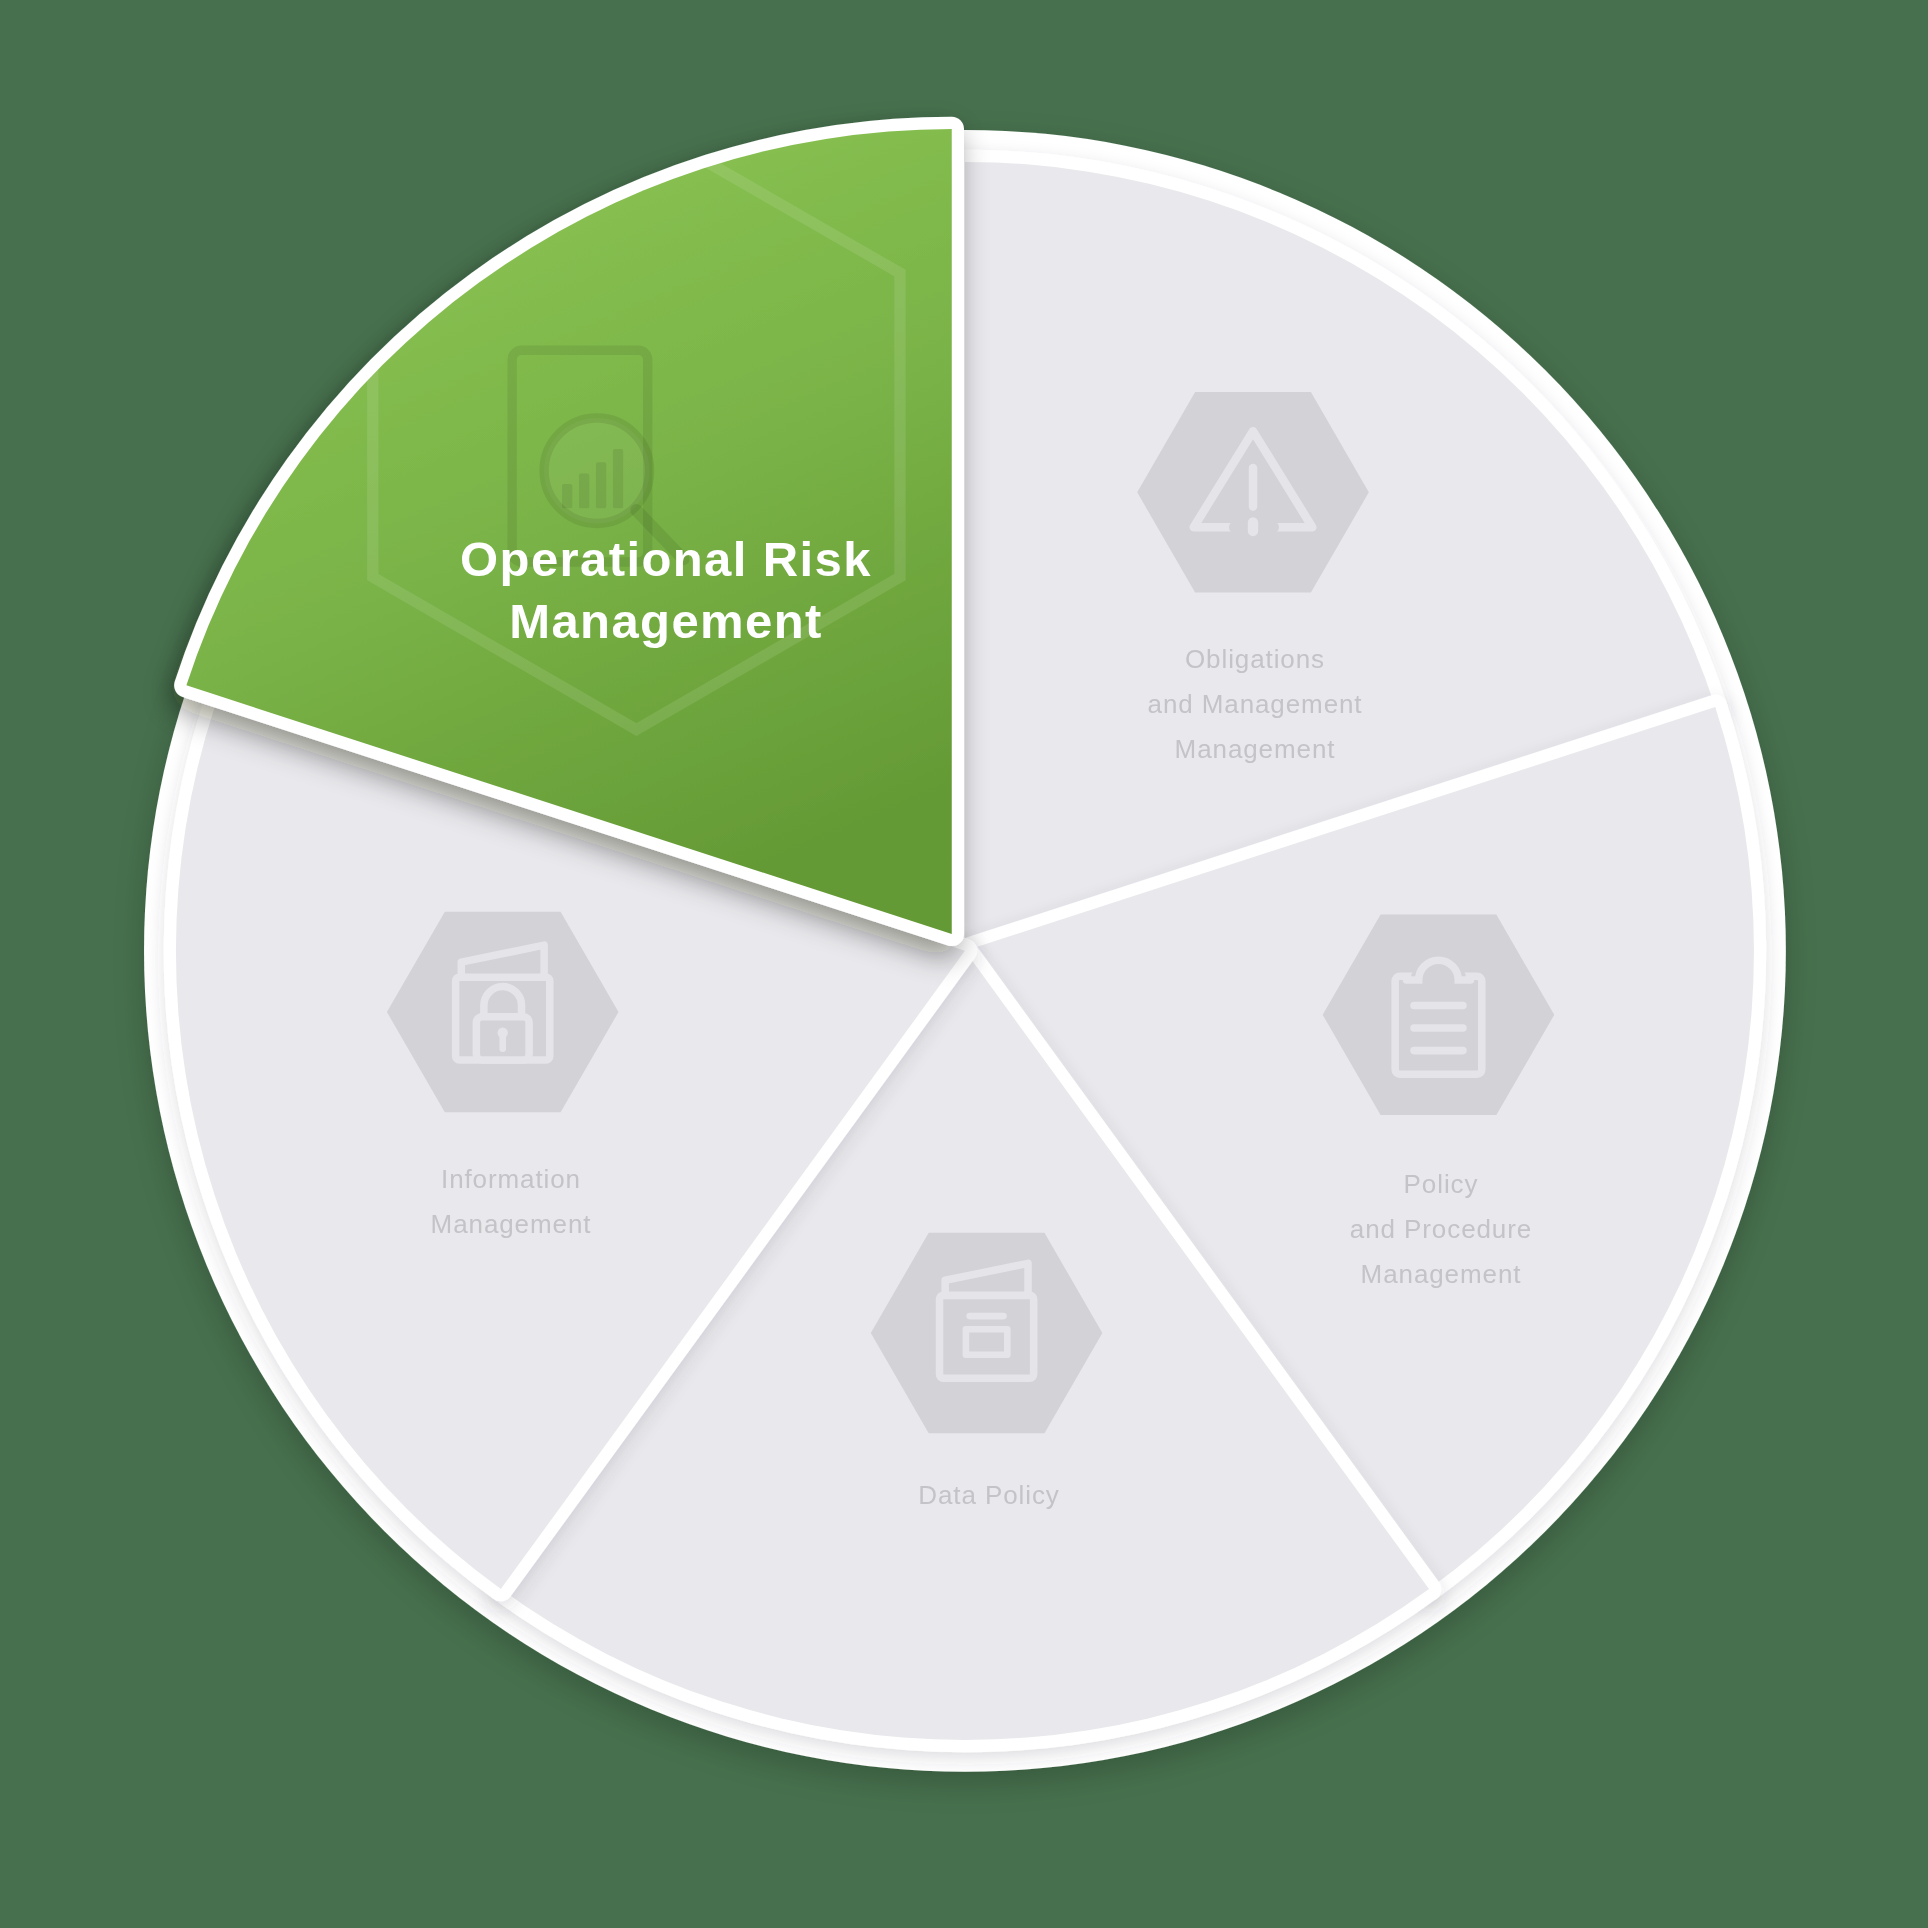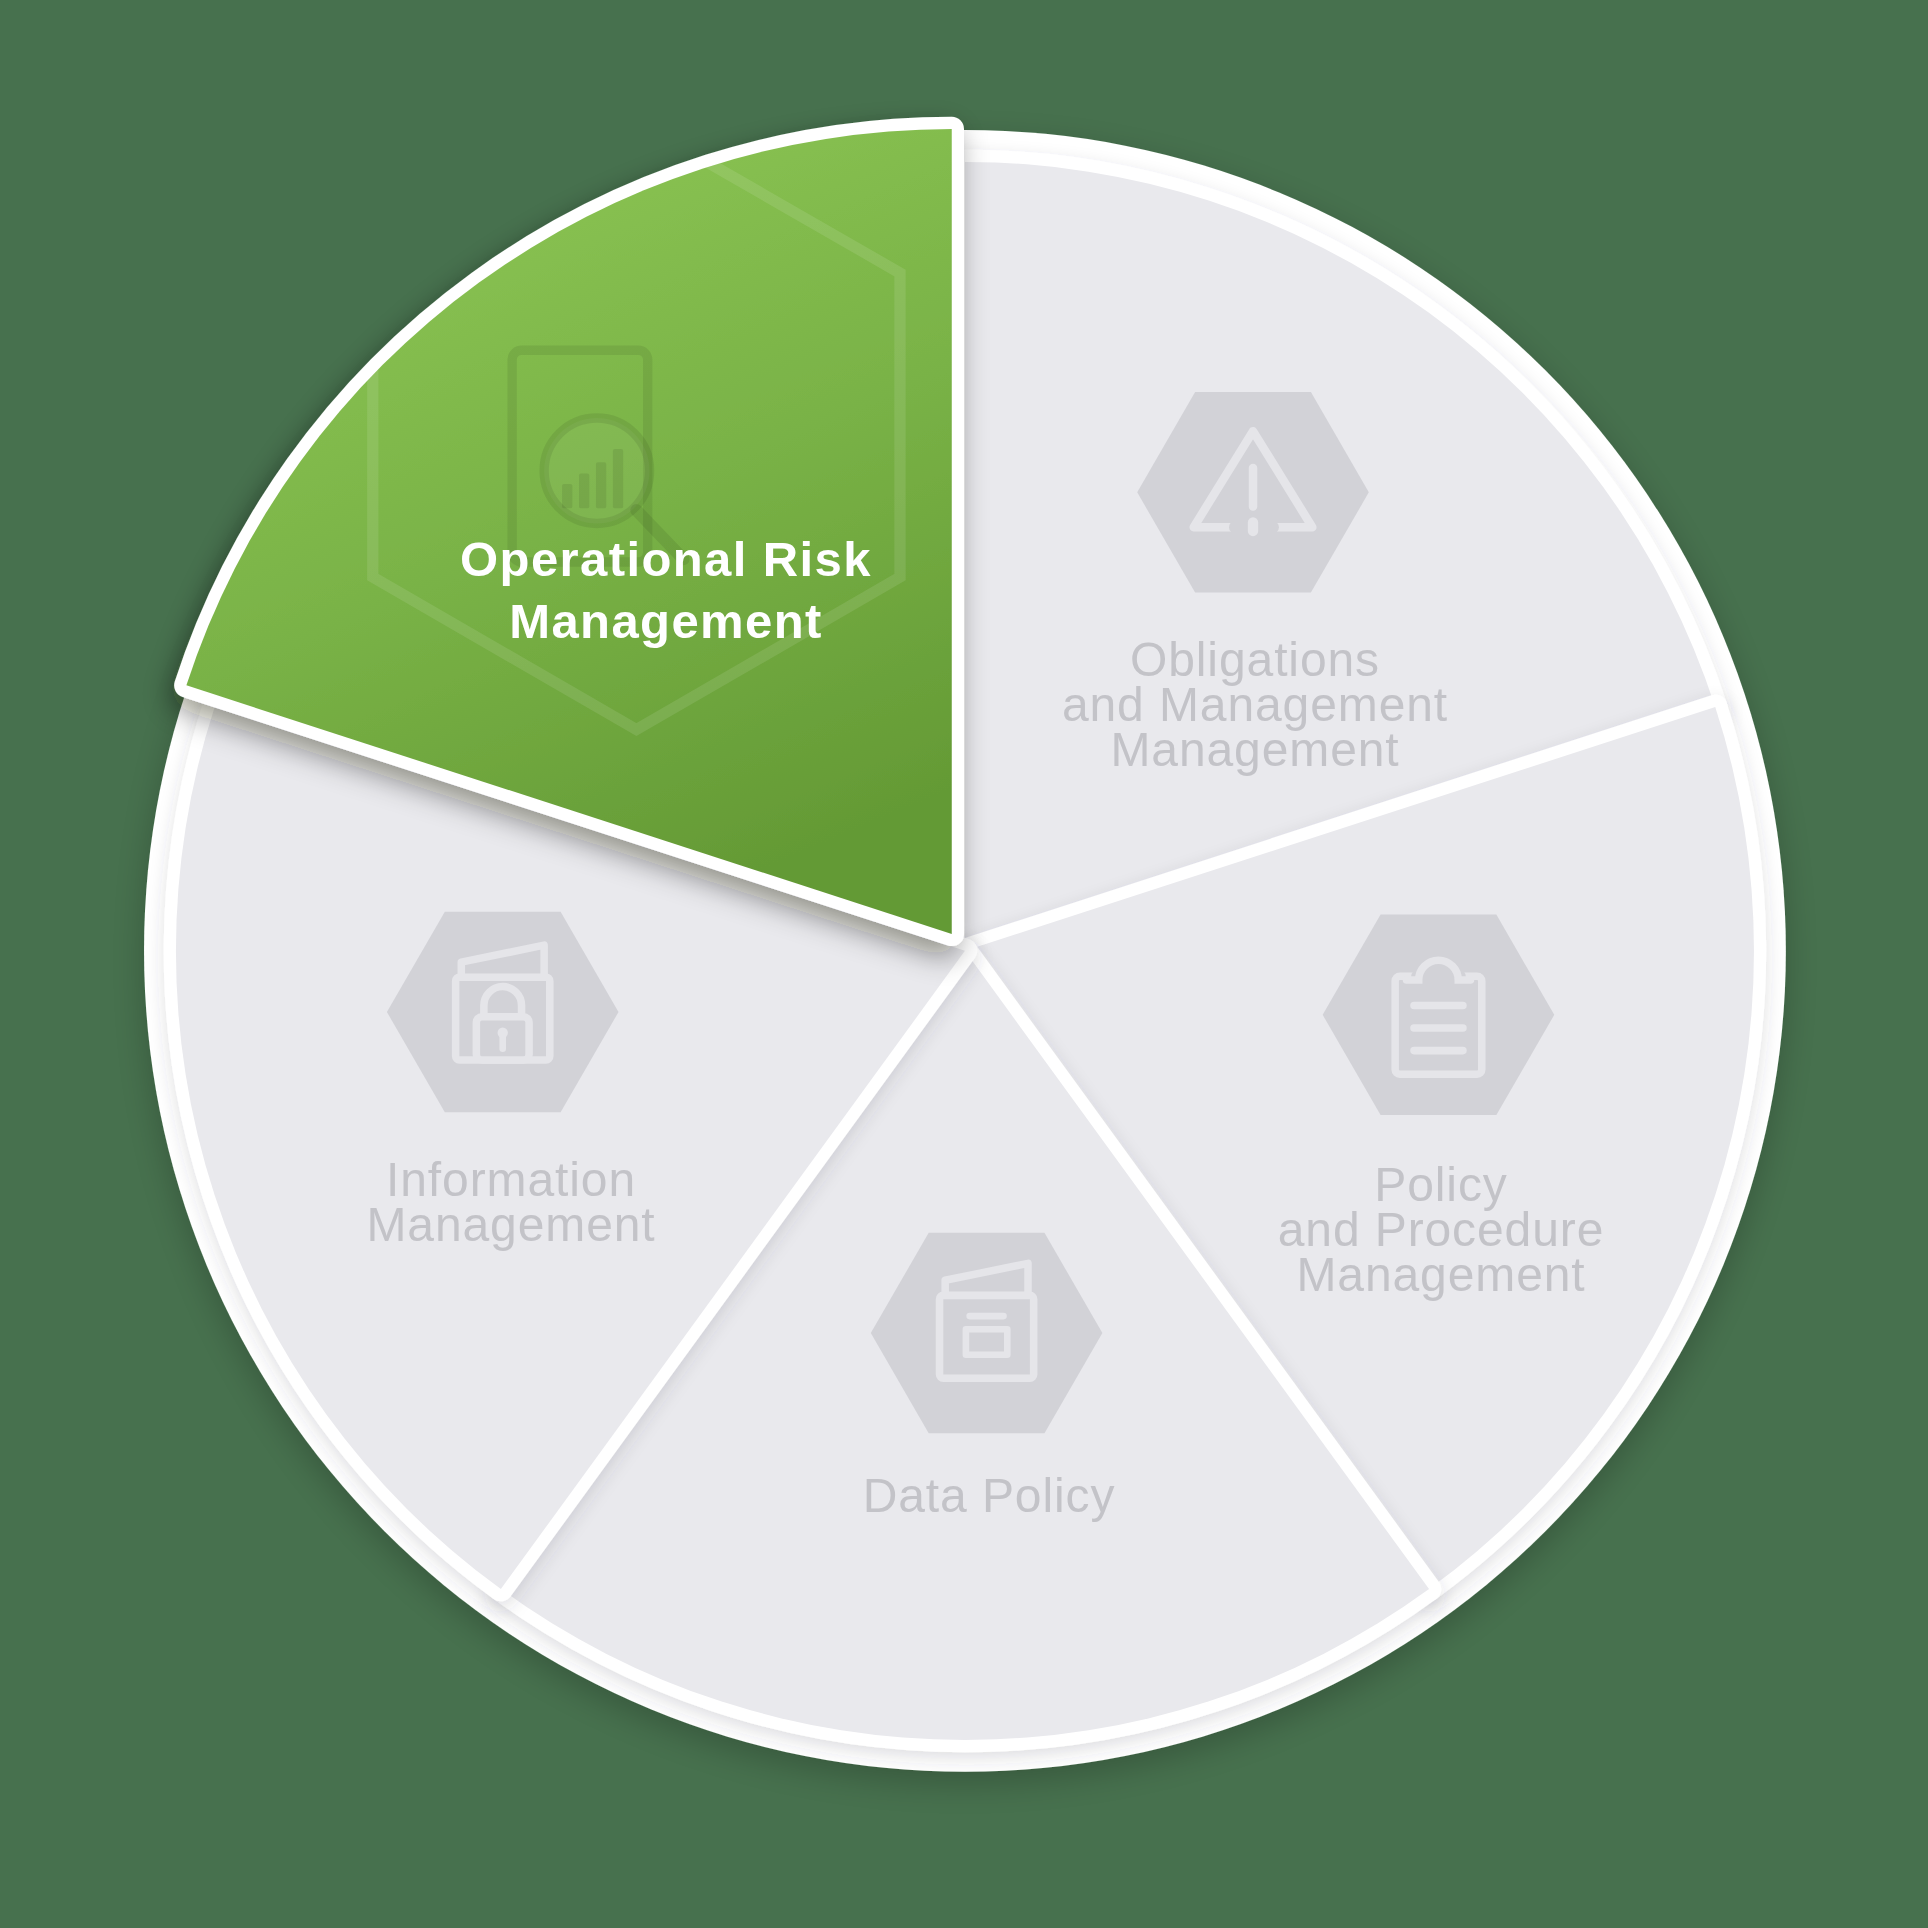--- a/index.html
+++ b/index.html
@@ -2,21 +2,21 @@
 <html style="font-size:15px"><head>
 <meta charset="utf-8">
 <style>
   html,body{margin:0;padding:0;}
   body{width:1928px;height:1928px;overflow:hidden;background:#47714e;
        font-family:"Liberation Sans", sans-serif;}
   .stage{position:relative;width:1730px;height:1928px;}
   .stage svg{position:absolute;left:0;top:0;}
   .lbl{position:absolute;transform:translate(-50%,-50%);text-align:center;
        white-space:nowrap;pointer-events:none;}
-  .lbl-gray{color:#c3c3c8;font-size:48px;line-height:45px;font-weight:400;
+  .lbl-gray{color:#c3c3c8;font-size:26px;line-height:45px;font-weight:400;
        letter-spacing:0.9px;}
   .lbl-green{color:#ffffff;font-size:49px;line-height:62px;font-weight:700;
        letter-spacing:1.4px;}
 </style>
 </head>
 <body>
 
 <div class="stage">
 
 <svg width="1928" height="1928" viewBox="0 0 2048 2048">

